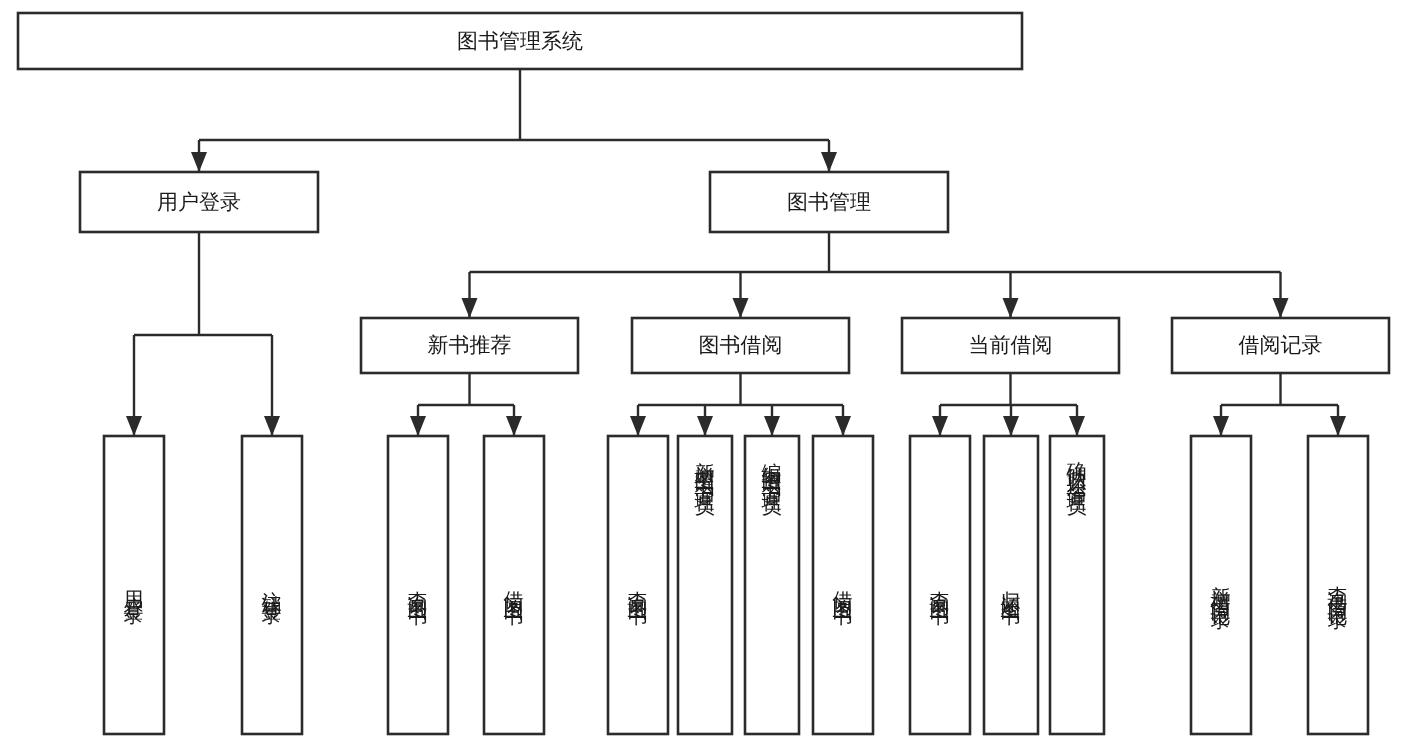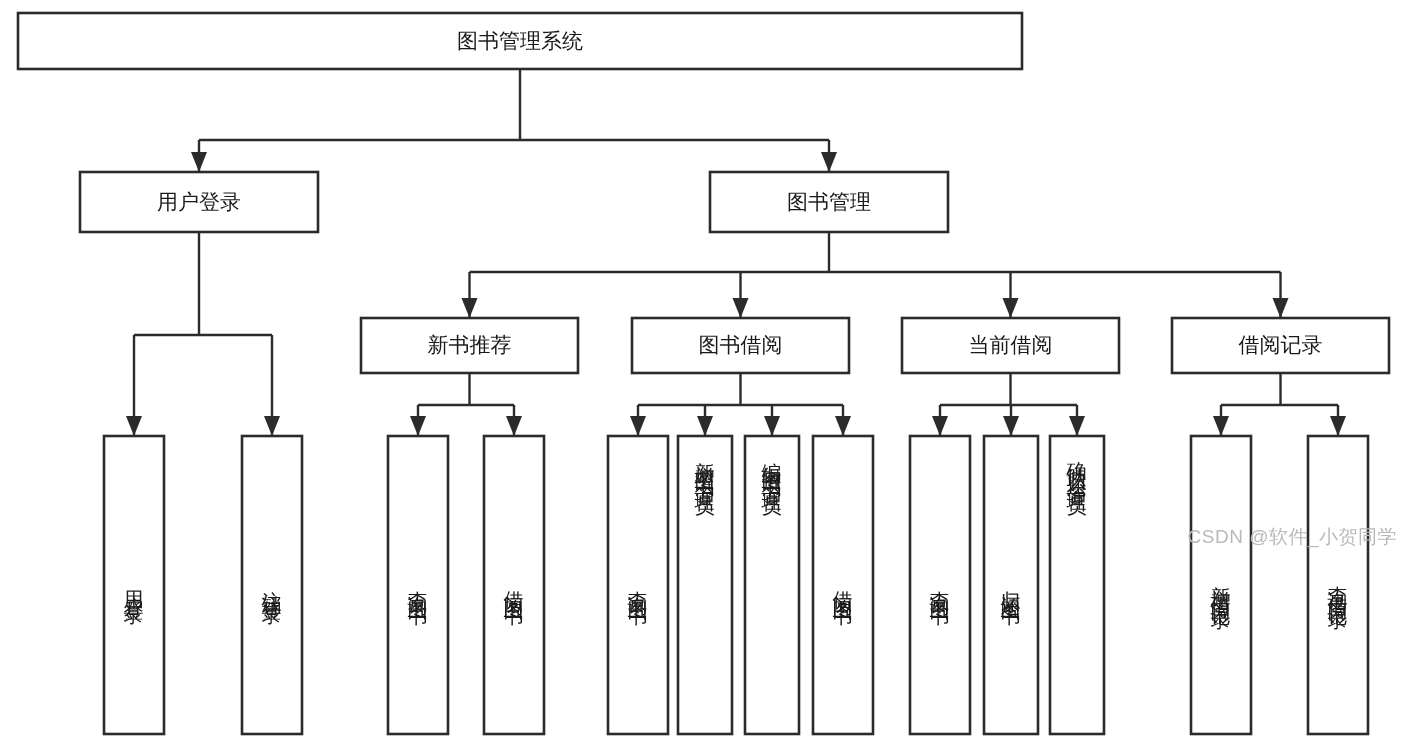--- a/index.html
+++ b/index.html
@@ -235,14 +235,13 @@
       <div class="leaf-label-wrap" style="left: 1050px; top: 446px; width: 54px; height: 278px;">
         <span class="leaf-label-v">确认归还（管理员）</span>
       </div>
       <div class="leaf-label-wrap" style="left: 1191px; top: 446px; width: 60px; height: 278px; align-items: center;">
         <span class="leaf-label-v">新增借阅记录</span>
       </div>
       <div class="leaf-label-wrap" style="left: 1308px; top: 446px; width: 60px; height: 278px; align-items: center;">
         <span class="leaf-label-v">查询借阅记录</span>
       </div>
     </div>
-  <div class="watermark">CSDN @软件_小贺同学</div>
 </div>
 
 </body></html>

